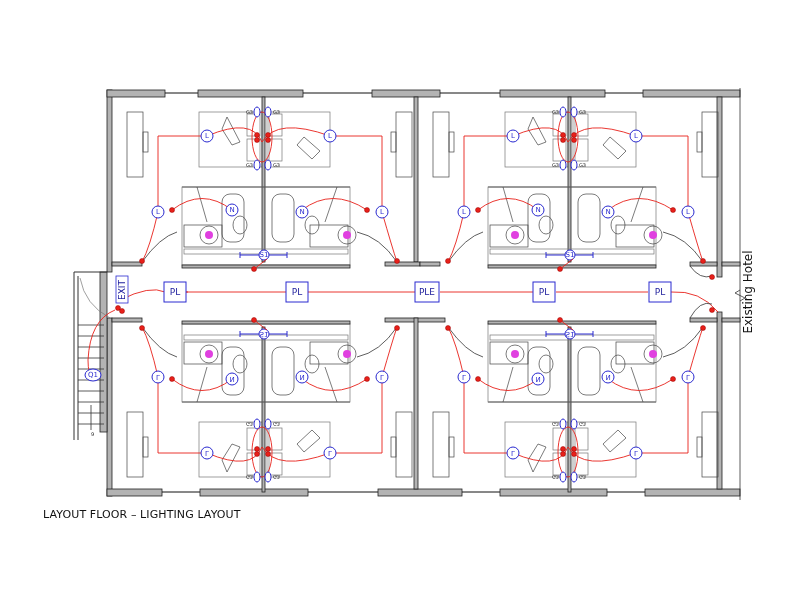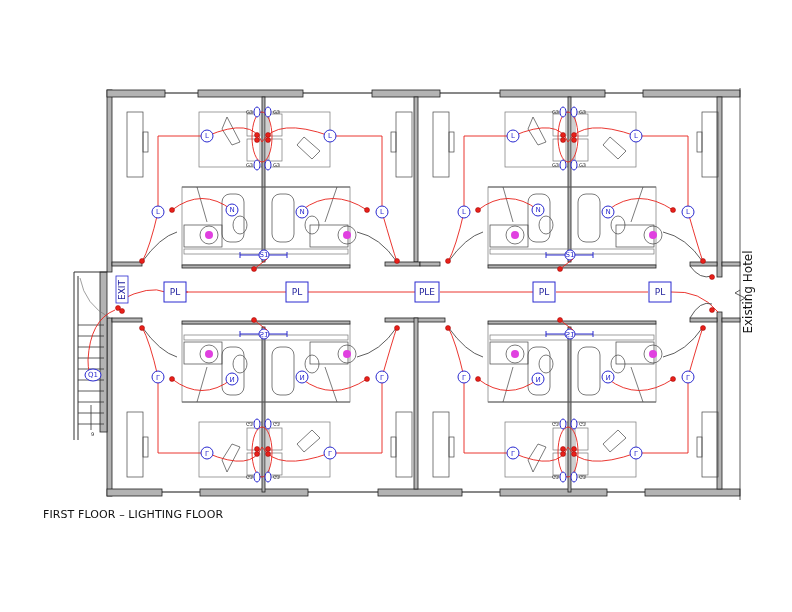--- a/index.html
+++ b/index.html
@@ -219,13 +219,13 @@
   </g>
 
   <path d="M690 266 Q700 280 712 276" class="thin"></path>
   <path d="M690 318 Q700 300 712 304" class="thin"></path>
   <circle cx="712" cy="277" r="2.5" class="redsw"></circle>
   <circle cx="712" cy="310" r="2.5" class="redsw"></circle>
 
   <text x="752" y="292" class="hotel" transform="rotate(-90 752 292)" text-anchor="middle">Existing Hotel</text>
 </svg>
 
-<div class="caption">FIRST FLOOR – LIGHTING FLOOR</div>
+<div class="caption">LAYOUT FLOOR – LIGHTING LAYOUT</div>
 
 </body></html>

